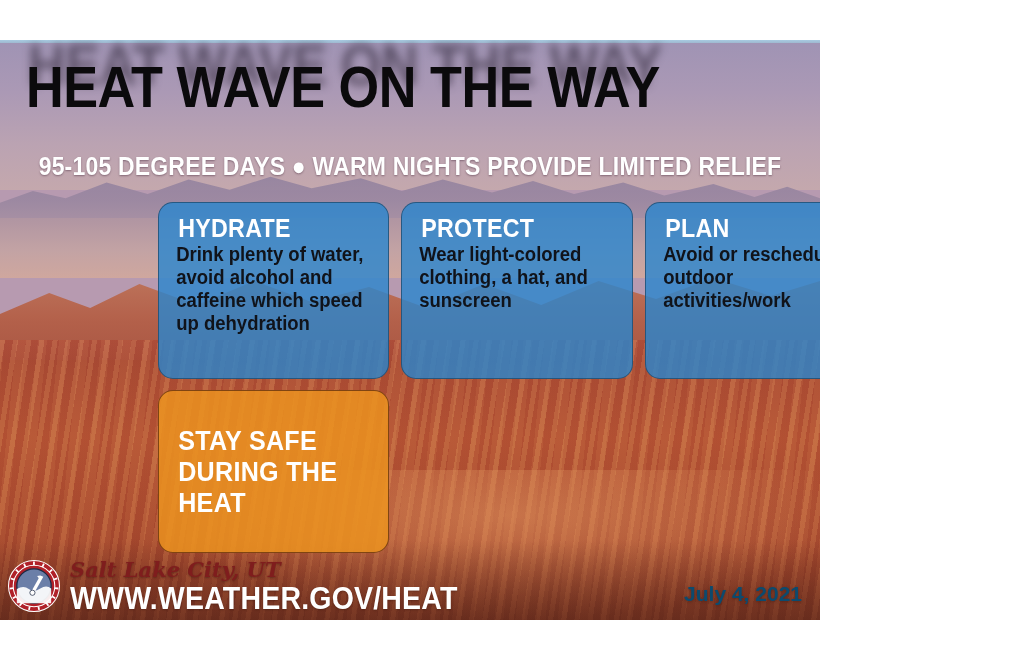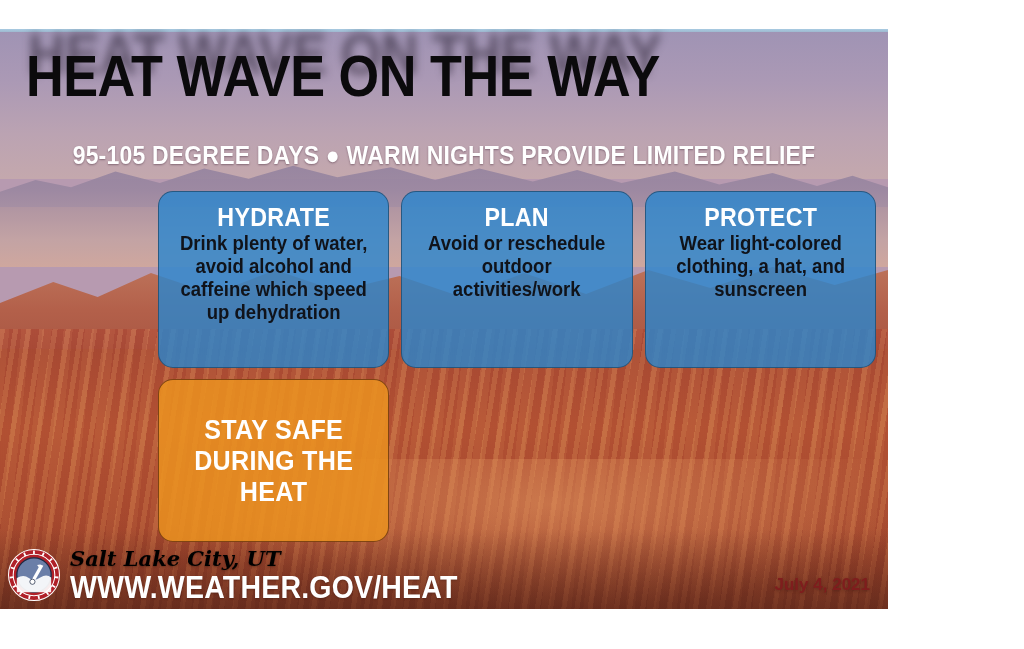--- a/index.html
+++ b/index.html
@@ -12,22 +12,22 @@
     width: 1024px;
     height: 649px;
     overflow: hidden;
     font-family: "Liberation Sans", sans-serif;
   }
 
   
   #graphic {
     position: absolute;
     left: 0;
-    top: 29px;
-    width: 888px;
+    top: 40px;
+    width: 820px;
     height: 580px;
     overflow: hidden;
     background: #b79ab0;
   }
 
   
   .sky-strip {
     position: absolute;
     left: 0; top: 0;
     width: 100%; height: 3px;
@@ -151,21 +151,20 @@
     grid-template-columns: repeat(3, 1fr);
     grid-template-rows: 177px 163px;
     column-gap: 12px;
     row-gap: 11px;
   }
   .card {
     position: relative;
     border-radius: 15px;
     padding: 12px 12px 10px;
     box-sizing: border-box;
-    text-align: center;
     overflow: hidden;
   }
   .card.blue {
     background: rgba(41,134,206,.80);
     border: 1.5px solid rgba(28,70,104,.72);
   }
   .card.orange {
     background: rgba(236,146,31,.84);
     border: 1.5px solid rgba(103,52,14,.80);
   }
@@ -212,21 +211,21 @@
     display: flex;
     align-items: flex-end;
   }
   .nws-logo { width: 52px; height: 52px; flex: 0 0 52px; margin-bottom: 2px; }
   .footer-text { margin-left: 10px; }
   .city {
     font-family: "DejaVu Serif", "Liberation Serif", serif;
     font-style: italic;
     font-weight: 700;
     font-size: 21px;
-    color: #000000;
+    color: #7f1d1d;
     line-height: 1;
     margin-bottom: 3px;
     text-shadow: 0 1px 2px rgba(60,25,15,.5);
   }
   .url {
     font-family: "Liberation Sans Narrow", "Liberation Sans", sans-serif;
     font-weight: 700;
     font-size: 31px;
     line-height: 1;
     color: #ffffff;
@@ -235,22 +234,22 @@
     transform-origin: left center;
     text-shadow: 0 1px 2px rgba(60,25,15,.45);
   }
   .date {
     position: absolute;
     right: 18px;
     bottom: 14px;
     z-index: 10;
     font-family: "Liberation Sans", sans-serif;
     font-weight: 700;
-    font-size: 17px;
-    color: #7f1d1d;
+    font-size: 21px;
+    color: #0c4a6e;
     text-shadow: 0 1px 3px rgba(70,30,20,.55);
   }
 </style>
 </head>
 <body>
 
 <div id="graphic">
 
   <div class="bg-layer bg-sky"></div>
   <div class="bg-layer bg-far-range"></div>
@@ -270,27 +269,27 @@
   <div class="subhead">95-105 DEGREE DAYS ● WARM NIGHTS PROVIDE LIMITED RELIEF</div>
 
   <div class="grid">
 
     <div class="card blue">
       <div class="card-title">HYDRATE</div>
       <div class="card-body">Drink plenty of water, avoid alcohol and caffeine which speed up dehydration</div>
     </div>
 
     <div class="card blue">
+      <div class="card-title">PROTECT</div>
+      <div class="card-body">Wear light-colored clothing, a hat, and sunscreen</div>
+    </div>
+
+    <div class="card blue">
       <div class="card-title">PLAN</div>
       <div class="card-body">Avoid or reschedule outdoor activities/work</div>
-    </div>
-
-    <div class="card blue">
-      <div class="card-title">PROTECT</div>
-      <div class="card-body">Wear light-colored clothing, a hat, and sunscreen</div>
     </div>
 
 
 
     <div class="card orange centered">
       <div class="card-big">STAY SAFE DURING THE HEAT</div>
     </div>
 
   </div>
 

